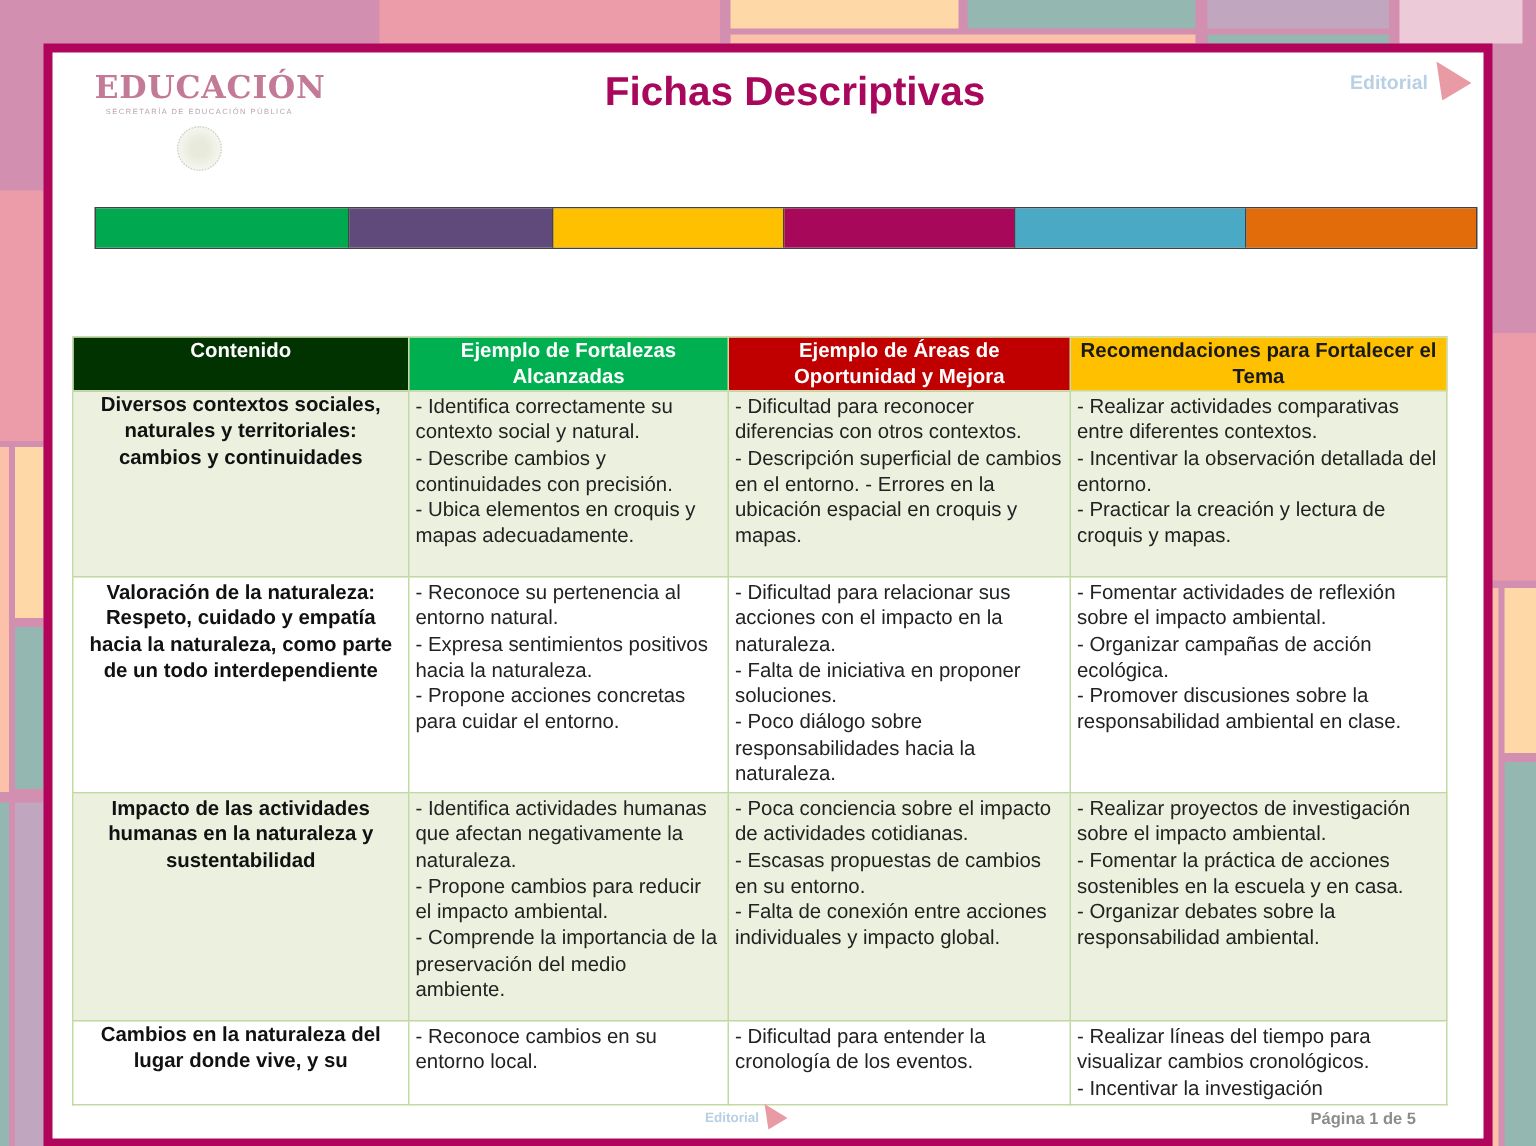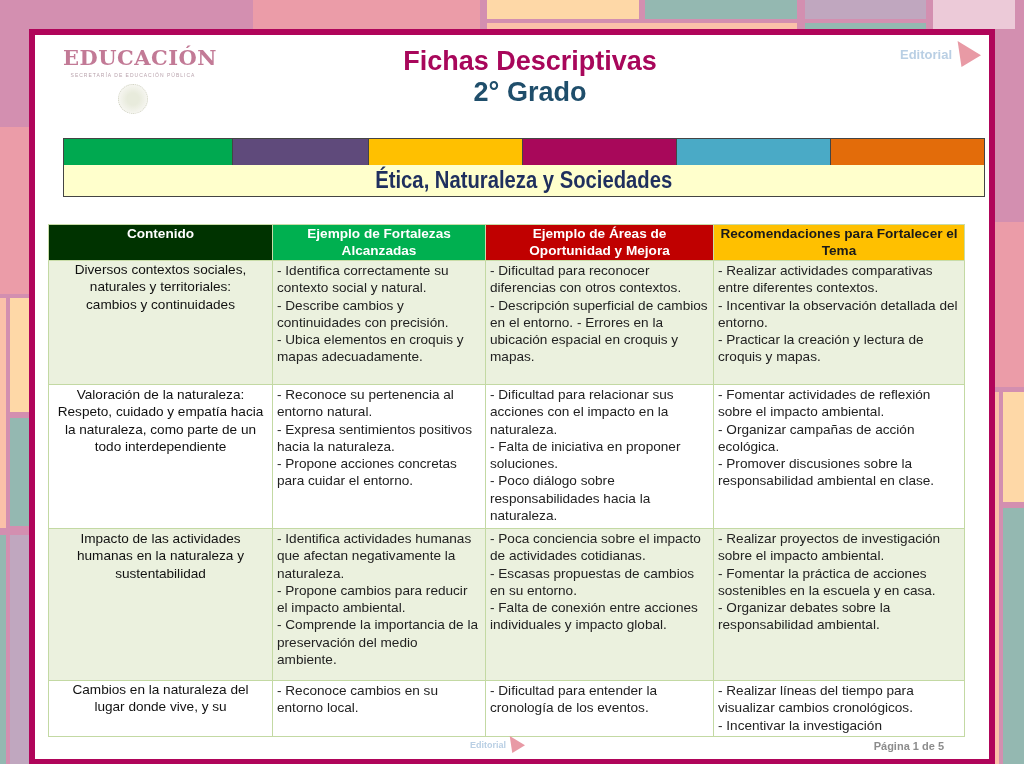--- a/index.html
+++ b/index.html
@@ -32,21 +32,21 @@
 
   .colorbar { position: absolute; left: 28px; top: 103px; width: 922px; height: 28px; display: flex; border: 1px solid #444; }
   .colorbar div { flex: 1; border-right: 1px solid #444; }
   .colorbar div:last-child { border-right: none; }
   .subject { position: absolute; left: 28px; top: 130px; width: 922px; height: 32px; background: #ffffcc; border: 1px solid #444; border-top: none; text-align: center; font-size: 23px; font-weight: bold; color: #1f2f5e; line-height: 31px; transform-origin: center; }
   .subject span { display: inline-block; transform: scaleX(0.88); }
 
   table { position: absolute; left: 13px; top: 189px; width: 916px; border-collapse: collapse; table-layout: fixed; font-size: 13.6px; line-height: 17.3px; color: #222; }
   th { font-weight: bold; text-align: center; padding: 1px 4px; color: #fff; line-height: 16.5px; font-size: 13.6px; border: 1px solid #c8dca8; vertical-align: top; }
   td { border: 1px solid #c3d9a3; padding: 1px 4px 0 4px; vertical-align: top; }
-  td.c { font-weight: normal; text-align: center; color: #111; }
+  td.c { font-weight: bold; text-align: center; color: #111; }
   tr.alt td { background: #ebf1de; }
   .bl { display: block; }
 
   .footer-logo { position: absolute; left: 435px; bottom: 6px; display: flex; align-items: center; gap: 2px; }
   .footer-logo .ed { font-size: 9px; font-weight: bold; color: #b9cfe4; }
   .footer-logo .md { width: 17px; height: 17px; background: #e89aa5; clip-path: polygon(10% 0, 100% 55%, 25% 100%); }
   .page-num { position: absolute; right: 45px; bottom: 7px; font-size: 11px; font-weight: bold; color: #8c8c8c; }
 </style>
 </head>
 <body>
@@ -75,37 +75,35 @@
 <div class="page">
 
   <div class="logo-edu">
     <div class="edu">EDUCACIÓN</div>
     <div class="sep">SECRETARÍA DE EDUCACIÓN PÚBLICA</div>
     <div class="seal"></div>
   </div>
 
   <div class="title">
     <h1>Fichas Descriptivas</h1>
-    <h2>2° Grado</h2>
   </div>
 
   <div class="logo-md">
     <span class="ed">Editorial</span>
     <span class="md"></span>
   </div>
 
   <div class="colorbar">
     <div style="background:#00a950;flex:1.1"></div>
     <div style="background:#5f4a7b;flex:0.88"></div>
     <div style="background:#ffc000"></div>
     <div style="background:#a8085a"></div>
     <div style="background:#4aaac6"></div>
     <div style="background:#e36c0a"></div>
   </div>
-  <div class="subject"><span>Ética, Naturaleza y Sociedades</span></div>
 
   <table>
     <colgroup>
       <col style="width:224px">
         <col style="width:213px">
         <col style="width:228px">
         <col style="width:251px">
     </colgroup>
     <thead>
       <tr>

